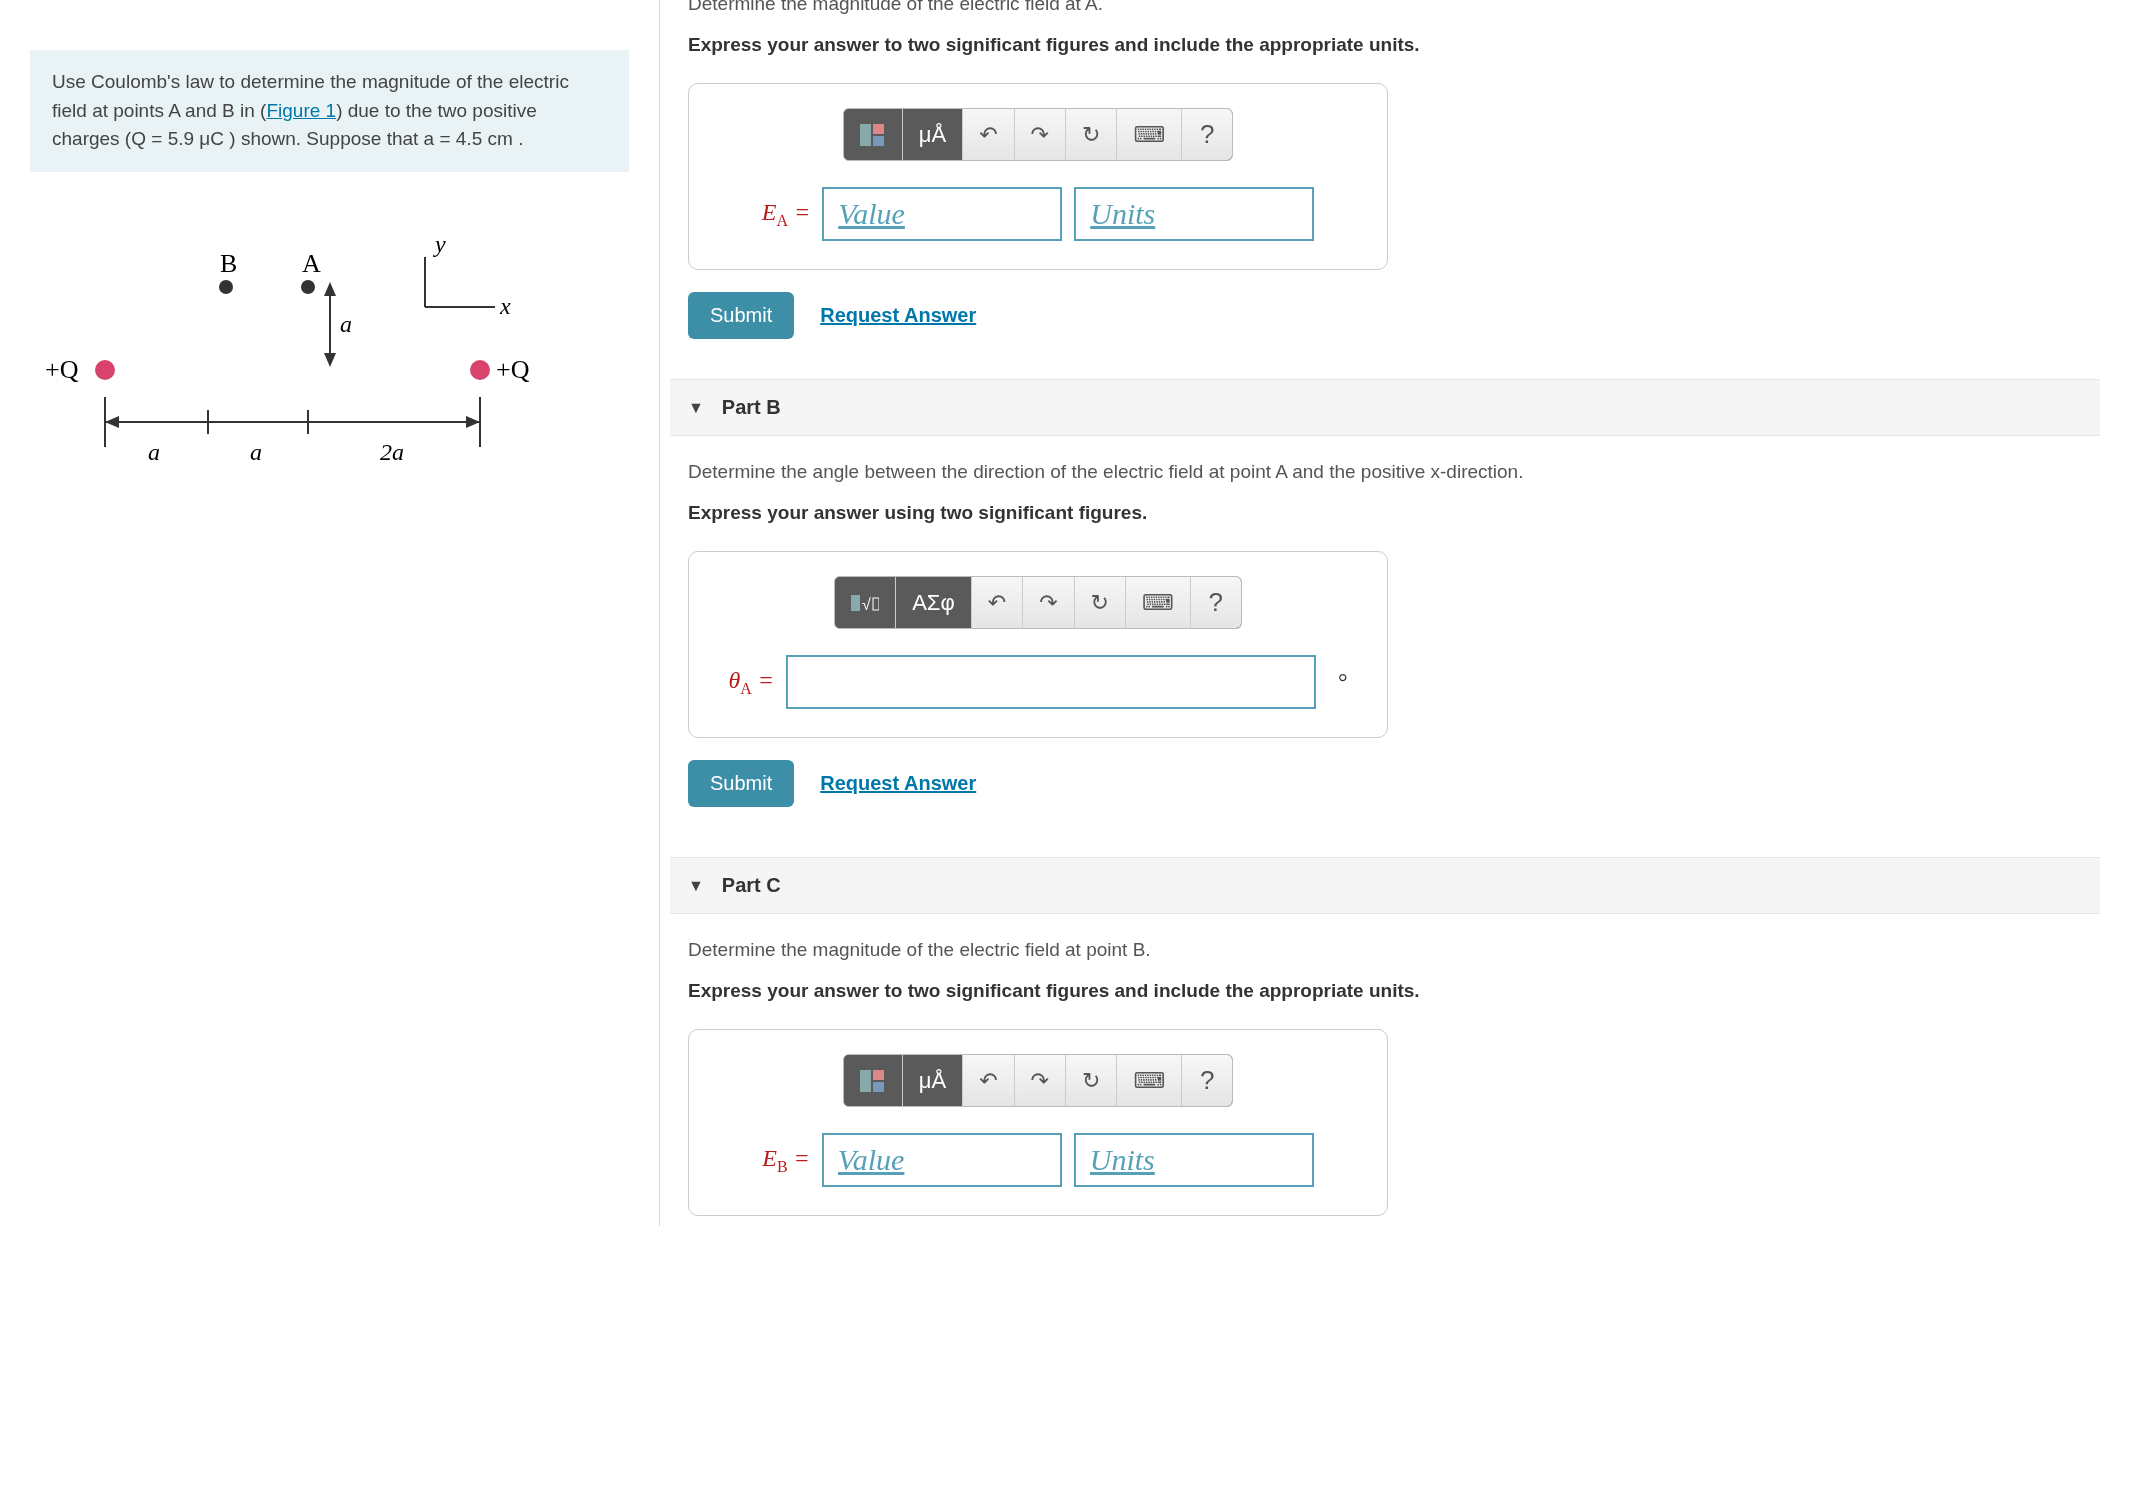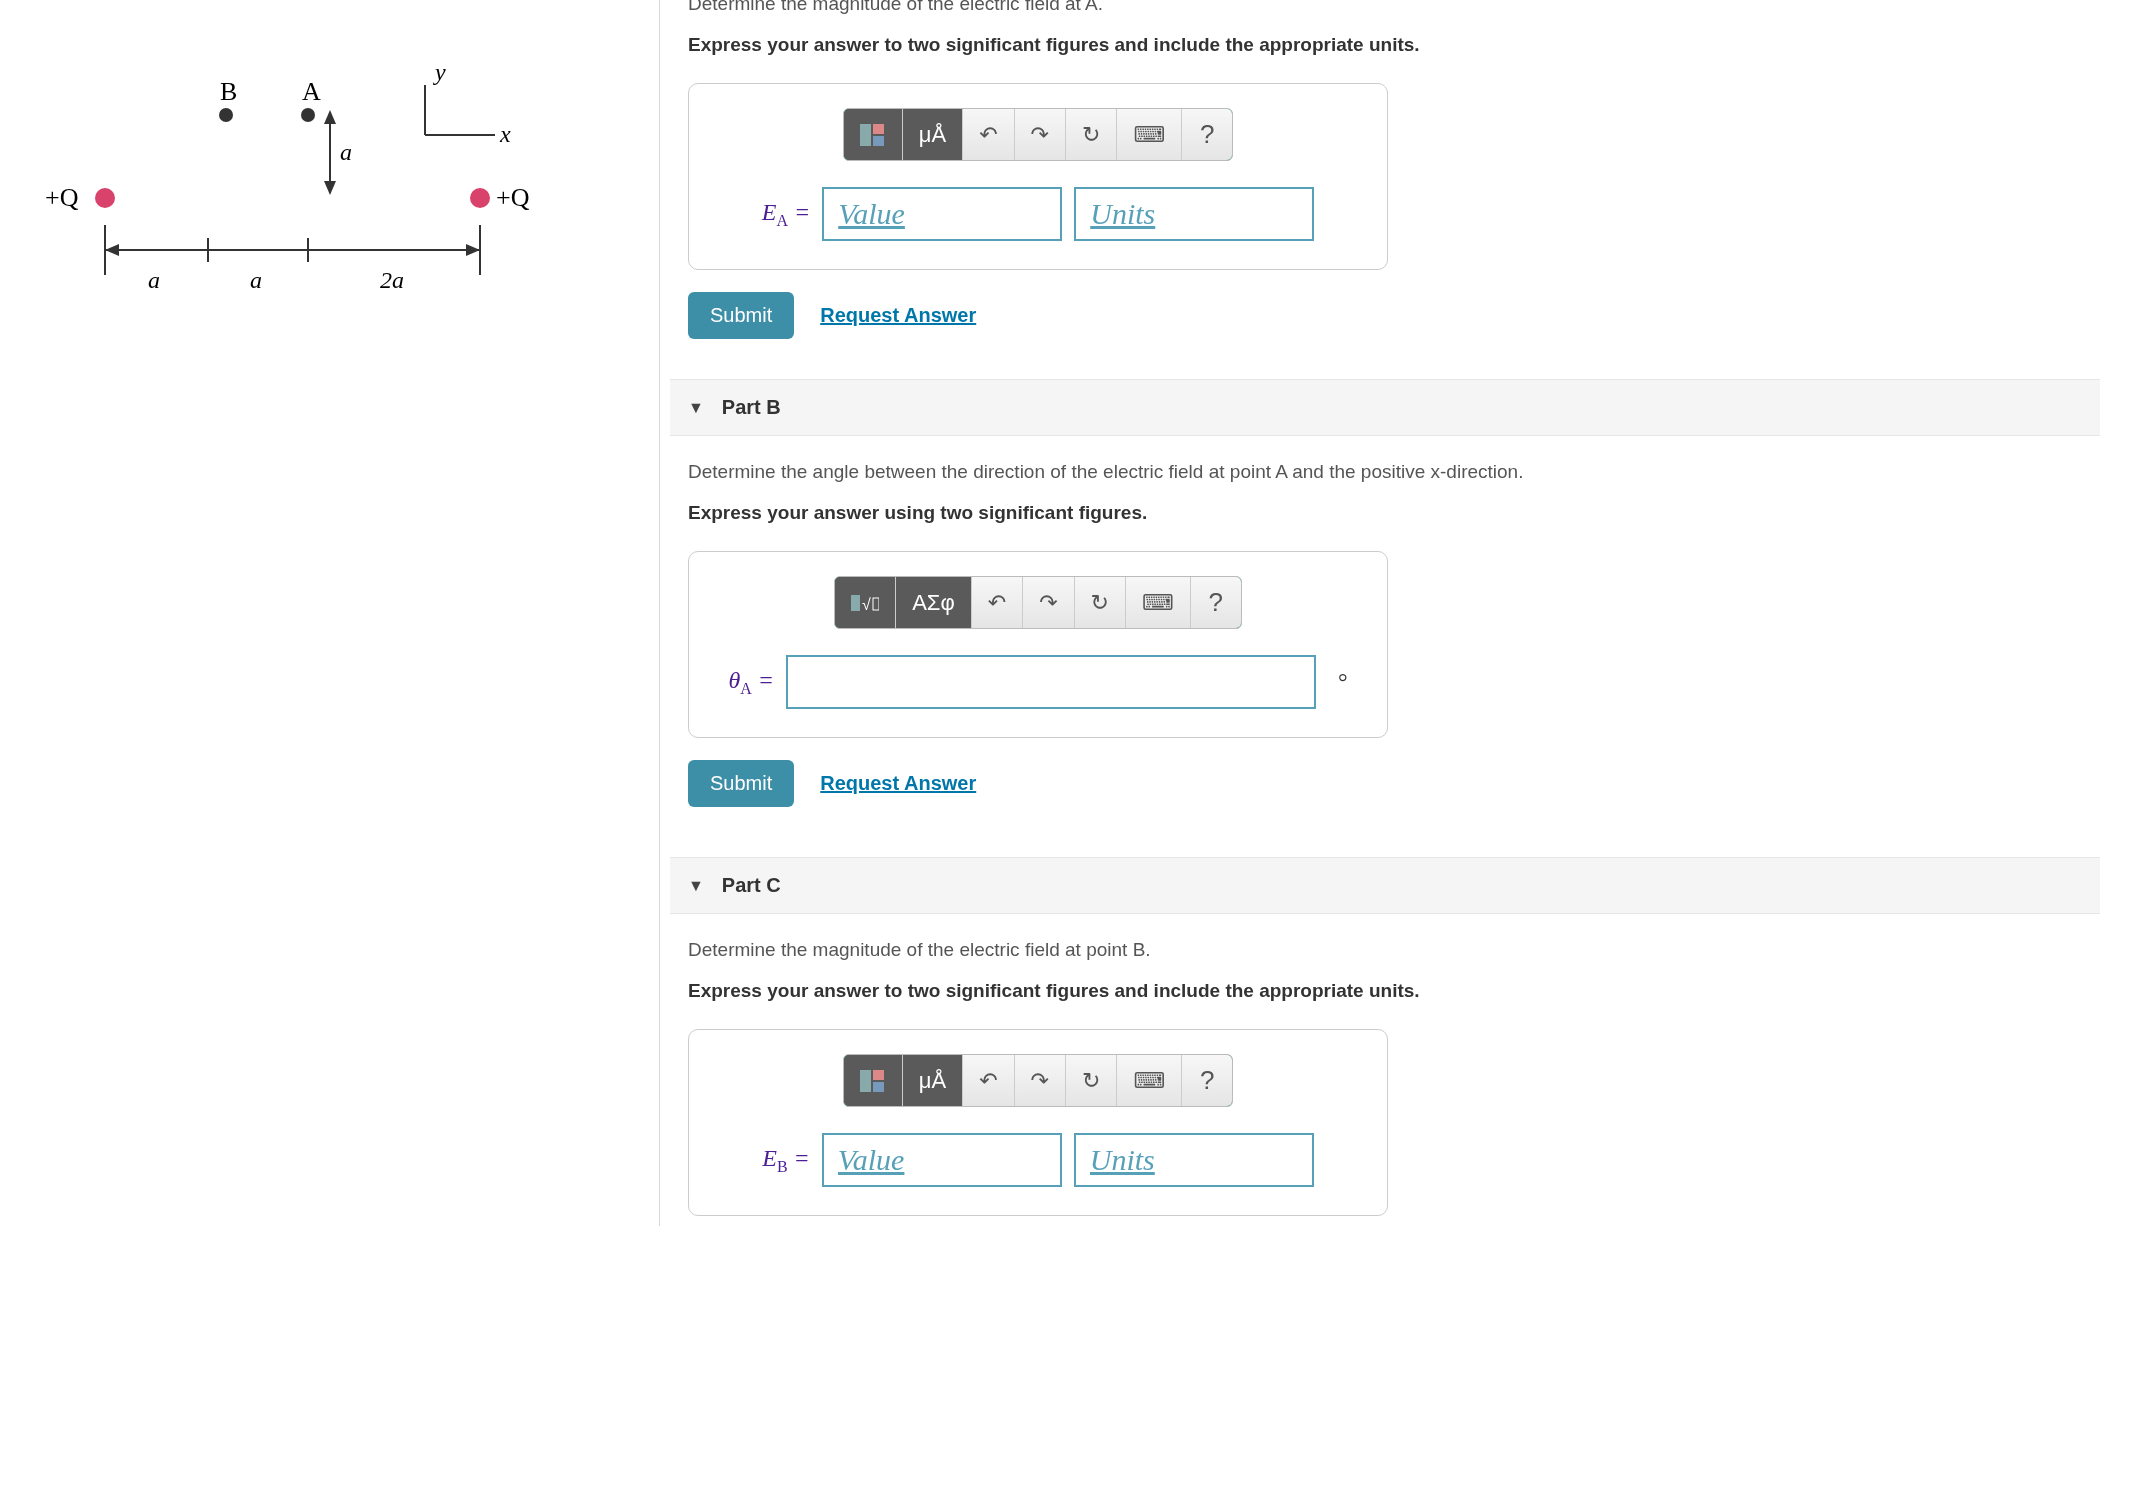--- a/index.html
+++ b/index.html
@@ -18,35 +18,38 @@
 .part-body { padding: 22px 18px 10px 18px; }
 .prompt-line { color: #555; margin-bottom: 12px; line-height: 1.5; }
 .prompt-bold { font-weight: bold; color: #333; margin-bottom: 24px; line-height: 1.5; }
 .answer-box { border: 1px solid #ccc; border-radius: 10px; padding: 24px 30px 28px 30px; width: 700px; display: flex; flex-direction: column; align-items: center; position: relative; }
 .toolbar { display: inline-flex; align-items: stretch; border: 1px solid #bbb; border-radius: 6px; background: #0f766e; overflow: hidden; }
 .tb-btn { padding: 10px 16px; display: flex; align-items: center; justify-content: center; font-size: 22px; color: #555; cursor: pointer; border-right: 1px solid #ccc; background: linear-gradient(#f7f7f7,#e5e5e5); min-width: 50px; }
 .tb-btn:last-child { border-right: none; }
 .tb-btn.dark { background: #5a5a5a; color: #fff; }
 .tb-btn.help { font-size: 26px; }
 .input-row { display: flex; align-items: center; gap: 12px; margin-top: 26px; width: 100%; justify-content: center; }
-.var-label { font-size: 24px; font-style: italic; font-family: 'Times New Roman', serif; color: #4c1d95; }
+.var-label { font-size: 24px; font-style: italic; font-family: 'Times New Roman', serif; color: #b91c1c; }
 .var-label sub { font-size: 16px; font-style: normal; }
 .val-input { width: 240px; height: 54px; border: 2px solid #56a0b8; font-size: 30px; font-style: italic; color: #56a0b8; font-family: 'Times New Roman', serif; padding: 8px 14px; text-decoration: underline; }
 .val-input::placeholder { color: #56a0b8; opacity: 1; }
 .wide-input { width: 530px; height: 54px; border: 2px solid #56a0b8; padding: 0 14px; font-size: 22px; }
 .degree-sym { font-size: 24px; color: #333; margin-left: 10px; font-family: 'Times New Roman', serif; }
 .btn-row { display: flex; align-items: center; gap: 26px; margin-top: 22px; }
 .submit-btn { background: #3d8fa8; color: #fff; border: none; padding: 12px 22px; font-size: 20px; cursor: pointer; border-radius: 6px; }
 .req-link { color: #0077aa; text-decoration: underline; font-size: 20px; cursor: pointer; font-weight: bold; }
 .topcut { margin-top: -10px; color: #777; padding-left: 18px; }
 </style>
 </head>
 <body>
 
 <div class="left-col">
+  <div class="problem-box">
+    <span>Use Coulomb's law to determine the magnitude of the electric field at points A and B in (</span><a href="#">Figure 1</a><span>) due to the two positive charges (Q = 5.9 μC ) shown. Suppose that a = 4.5  cm .</span>
+  </div>
 
 
   <svg class="figure-svg" width="560" height="280" viewBox="0 0 560 280">
     <text x="190" y="50" font-size="26" font-family="Times New Roman">B</text>
     <circle cx="196" cy="65" r="7" fill="#333"></circle>
     <text x="272" y="50" font-size="26" font-family="Times New Roman">A</text>
     <circle cx="278" cy="65" r="7" fill="#333"></circle>
     <line x1="300" y1="65" x2="300" y2="140" stroke="#333" stroke-width="2"></line>
     <polygon points="300,60 294,74 306,74" fill="#333"></polygon>
     <polygon points="300,145 294,131 306,131" fill="#333"></polygon>

